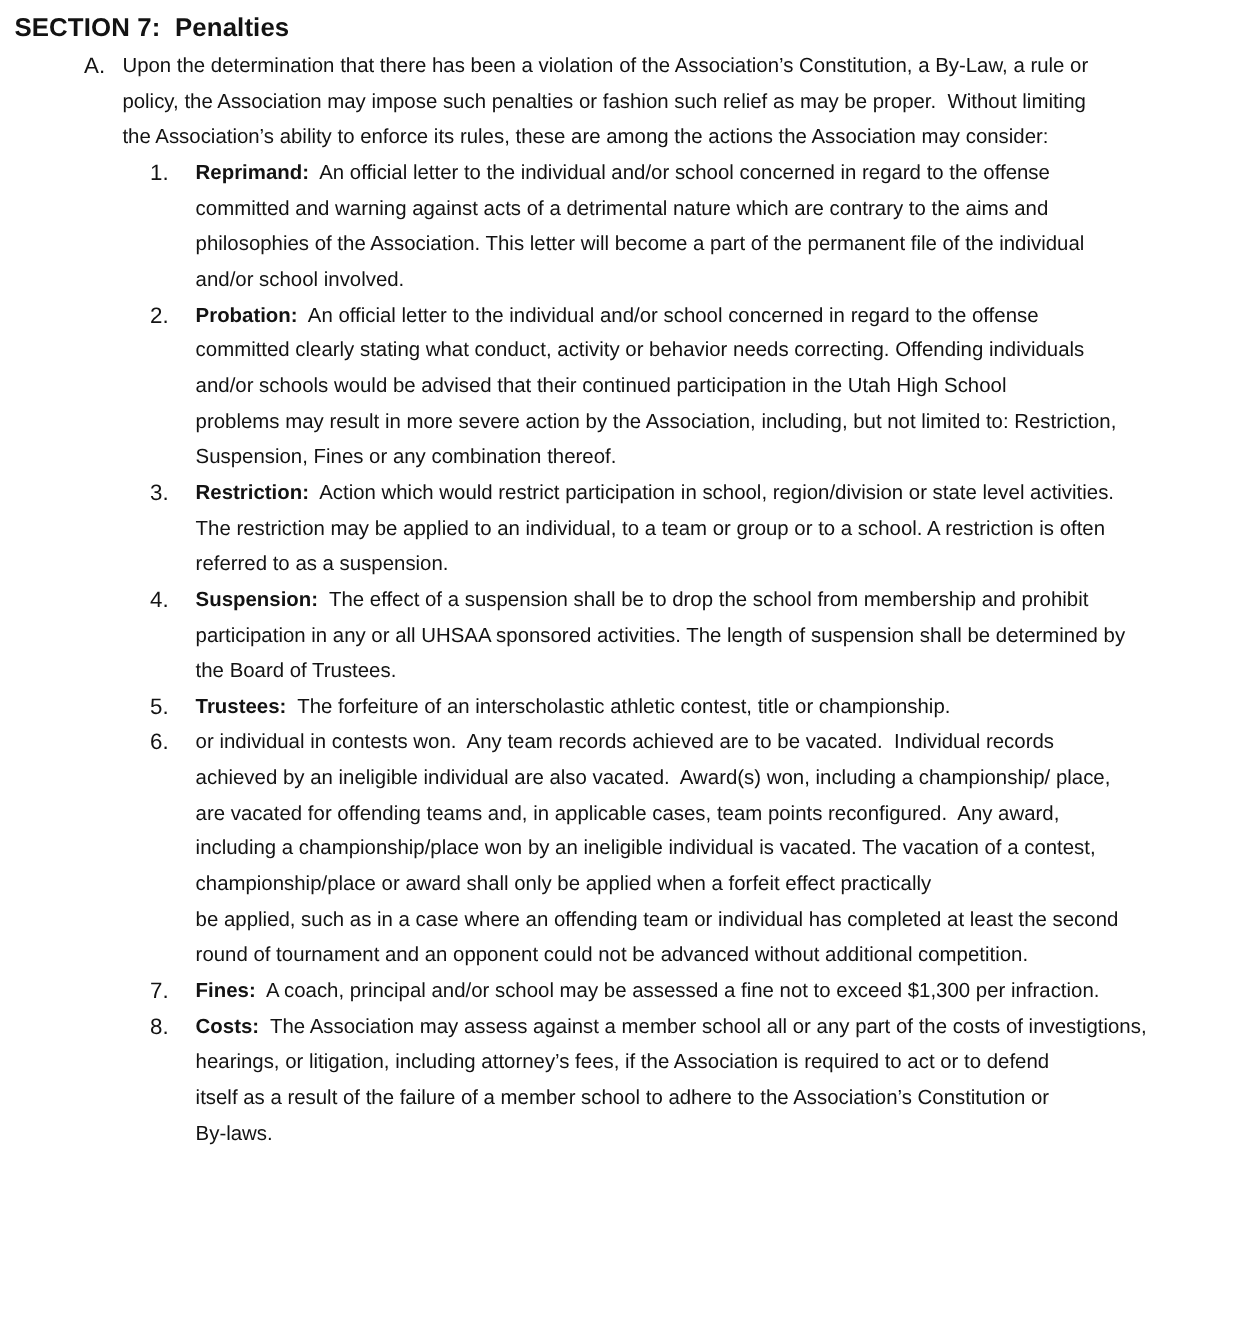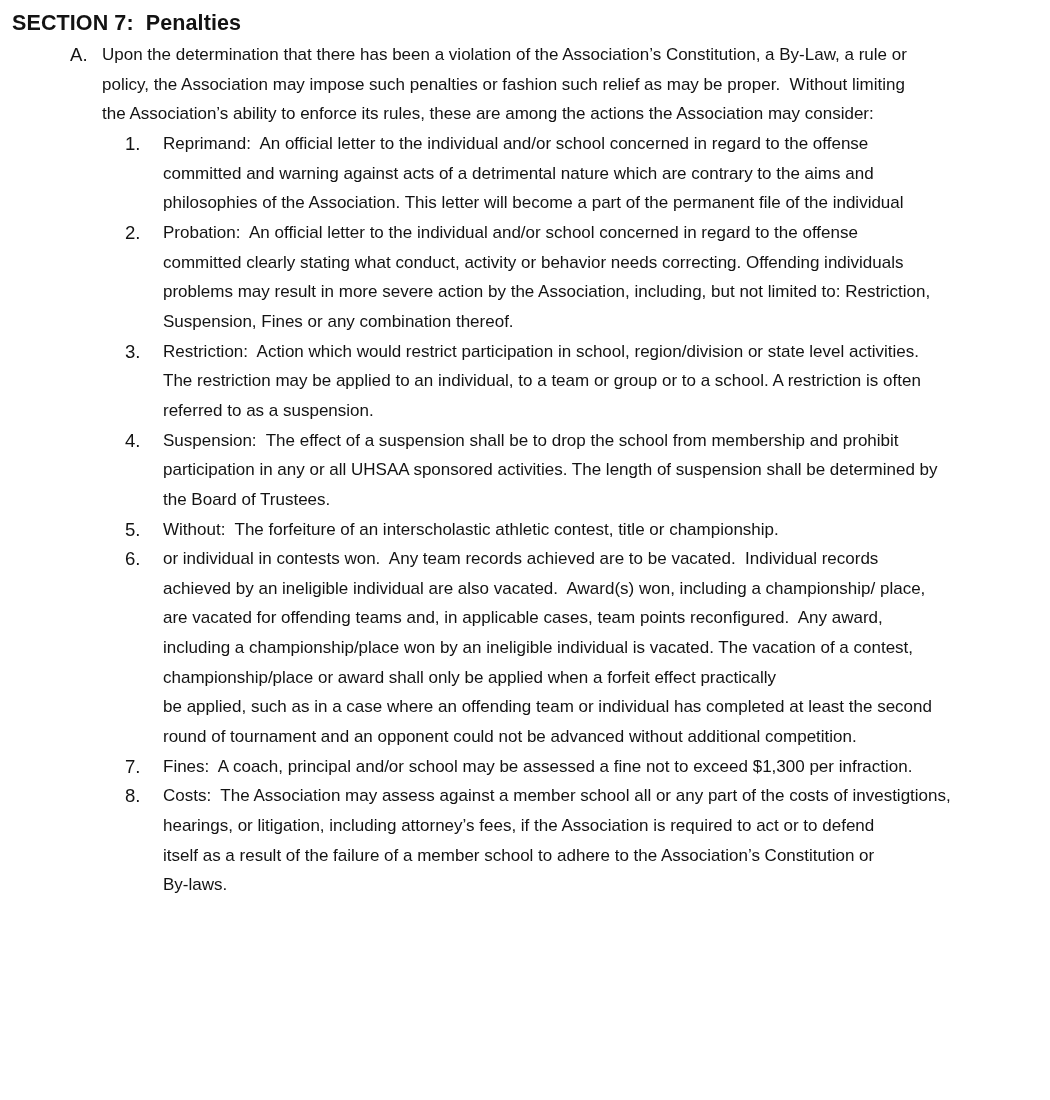--- a/index.html
+++ b/index.html
@@ -80,21 +80,21 @@
   
   .lines {
     font-size: 17px;
     line-height: 29.65px;
   }
   .ln {
     display: block;
     white-space: pre;
   }
   .lbl {
-    font-weight: normal;
+    font-weight: bold;
   }
 </style>
 </head>
 <body>
 
 <div class="page">
 
   <h1 class="section-heading">SECTION 7:  Penalties</h1>
 
   <ol class="list-alpha">
@@ -107,28 +107,30 @@
       </div>
 
       <ol class="list-num">
 
         <li class="item-num">
           <span class="marker-num">1.</span>
           <div class="lines">
             <span class="ln"><b class="lbl">Reprimand:</b><span>  An official letter to the individual and/or school concerned in regard to the offense</span></span>
             <span class="ln">committed and warning against acts of a detrimental nature which are contrary to the aims and</span>
             <span class="ln">philosophies of the Association. This letter will become a part of the permanent file of the individual</span>
+            <span class="ln">and/or school involved.</span>
           </div>
         </li>
 
         <li class="item-num">
           <span class="marker-num">2.</span>
           <div class="lines">
             <span class="ln"><b class="lbl">Probation:</b><span>  An official letter to the individual and/or school concerned in regard to the offense</span></span>
             <span class="ln">committed clearly stating what conduct, activity or behavior needs correcting. Offending individuals</span>
+            <span class="ln">and/or schools would be advised that their continued participation in the Utah High School</span>
             <span class="ln">problems may result in more severe action by the Association, including, but not limited to: Restriction,</span>
             <span class="ln">Suspension, Fines or any combination thereof.</span>
           </div>
         </li>
 
         <li class="item-num">
           <span class="marker-num">3.</span>
           <div class="lines">
             <span class="ln"><b class="lbl">Restriction:</b><span>  Action which would restrict participation in school, region/division or state level activities.</span></span>
             <span class="ln">The restriction may be applied to an individual, to a team or group or to a school. A restriction is often</span>
@@ -141,21 +143,21 @@
           <div class="lines">
             <span class="ln"><b class="lbl">Suspension:</b><span>  The effect of a suspension shall be to drop the school from membership and prohibit</span></span>
             <span class="ln">participation in any or all UHSAA sponsored activities. The length of suspension shall be determined by</span>
             <span class="ln">the Board of Trustees.</span>
           </div>
         </li>
 
         <li class="item-num">
           <span class="marker-num">5.</span>
           <div class="lines">
-            <span class="ln"><b class="lbl">Without:</b><span>  The forfeiture of an interscholastic athletic contest, title or championship.</span></span>
+            <span class="ln"><b class="lbl">Trustees:</b><span>  The forfeiture of an interscholastic athletic contest, title or championship.</span></span>
           </div>
         </li>
 
         <li class="item-num">
           <span class="marker-num">6.</span>
           <div class="lines">
             <span class="ln">or individual in contests won.  Any team records achieved are to be vacated.  Individual records</span>
             <span class="ln">achieved by an ineligible individual are also vacated.  Award(s) won, including a championship/ place,</span>
             <span class="ln">are vacated for offending teams and, in applicable cases, team points reconfigured.  Any award,</span>
             <span class="ln">including a championship/place won by an ineligible individual is vacated. The vacation of a contest,</span>

